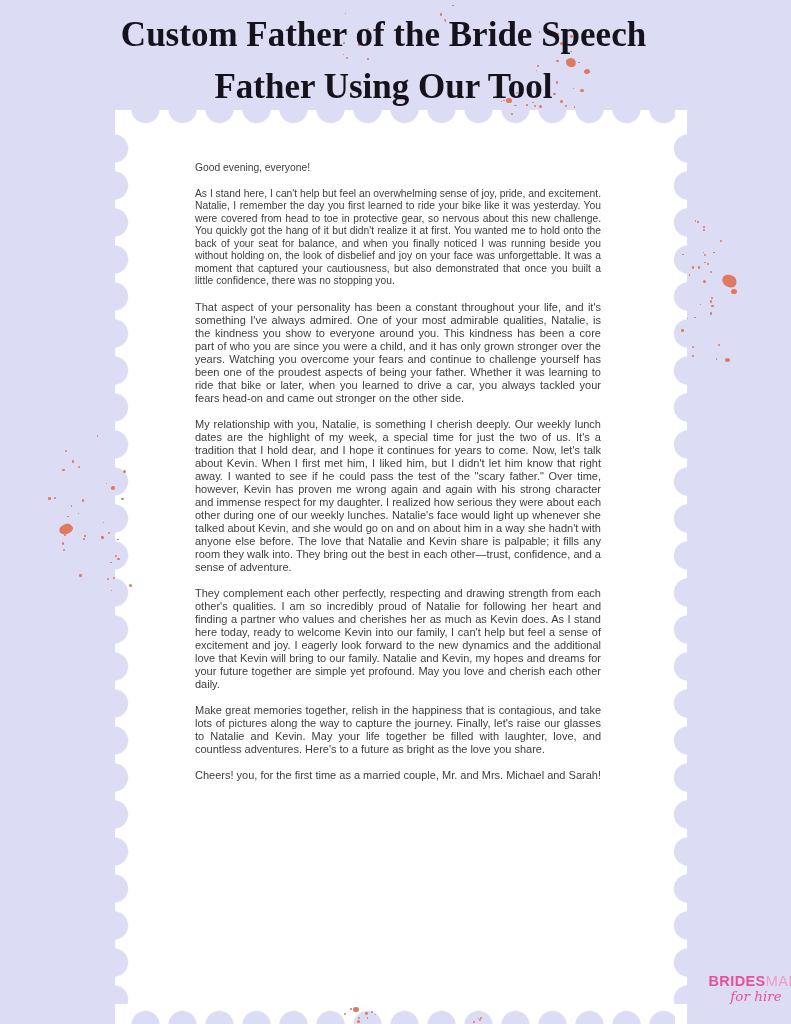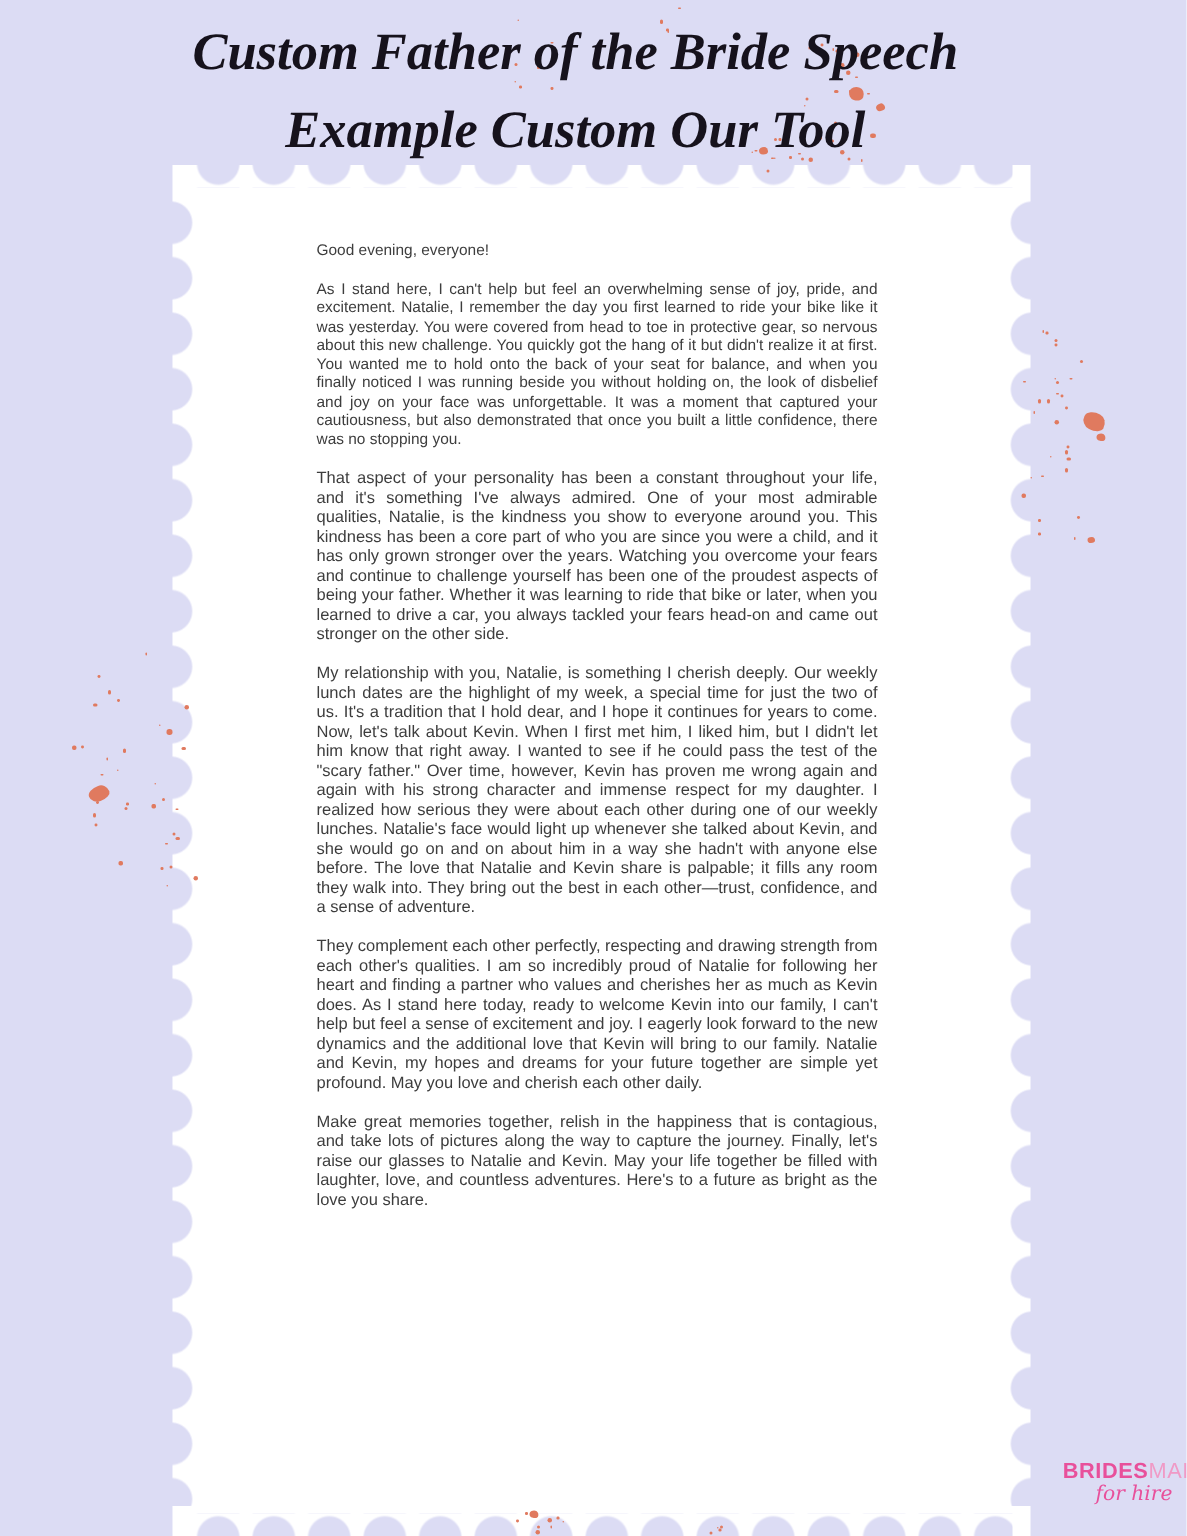--- a/index.html
+++ b/index.html
@@ -19,21 +19,21 @@
     margin: 0;
     text-align: center;
     font-family: "Liberation Serif", serif;
     font-weight: 700;
     font-size: 35px;
     line-height: 52px;
     letter-spacing: 0px;
     color: var(--title, #16121c);
     z-index: 3;
   }
-  .title span { display: block; font-style: italic; }
+  .title span { display: block; }
   .card {
     position: absolute;
     left: 115px;
     top: 110px;
     width: 572px;
     height: 914px;
     background: var(--card, #ffffff);
     z-index: 1;
   }
   .sc { position: absolute; pointer-events: none; }
@@ -52,21 +52,21 @@
     background-image: radial-gradient(circle at 0px 18.5px, var(--bg, #dcdcf4) 13.5px, rgba(0,0,0,0) 14.8px);
     background-size: 16px 37px; background-repeat: repeat-y;
   }
   .sc-right {
     right: -1px; top: 20px; bottom: 20px; width: 16px;
     background-image: radial-gradient(circle at 16px 18.5px, var(--bg, #dcdcf4) 13.5px, rgba(0,0,0,0) 14.8px);
     background-size: 16px 37px; background-repeat: repeat-y;
   }
   .content { position: absolute; left: 80px; right: 86px; top: 52px; }
   .content p {
-    margin: 0 16px 13px;
+    margin: 0 0 13px;
     text-align: justify;
     color: var(--text, #3d3d3d);
     font-size: 11px;
     line-height: 13px;
   }
   .content p:nth-child(-n+2) { font-size: 10.3px; line-height: 12.5px; }
   .splatters { position: absolute; inset: 0; z-index: 2; pointer-events: none; }
   .splat { position: absolute; background: var(--splatter, #e07a5f); border-radius: 50%; }
   .logo {
     position: absolute;
@@ -88,35 +88,36 @@
     color: var(--logo1, #e8509b);
   }
 </style>
 </head>
 <body>
 
 <div class="page">
 
   <h1 class="title">
     <span>Custom Father of the Bride Speech</span>
-    <span>Example Custom Our Tool</span>
+    <span>Father Using Our Tool</span>
   </h1>
 
   <div class="card">
     <div class="sc sc-top"></div>
     <div class="sc sc-bottom"></div>
     <div class="sc sc-left"></div>
     <div class="sc sc-right"></div>
     <div class="content">
         <p>Good evening, everyone!</p>
         <p>As I stand here, I can't help but feel an overwhelming sense of joy, pride, and excitement. Natalie, I remember the day you first learned to ride your bike like it was yesterday. You were covered from head to toe in protective gear, so nervous about this new challenge. You quickly got the hang of it but didn't realize it at first. You wanted me to hold onto the back of your seat for balance, and when you finally noticed I was running beside you without holding on, the look of disbelief and joy on your face was unforgettable. It was a moment that captured your cautiousness, but also demonstrated that once you built a little confidence, there was no stopping you.</p>
         <p>That aspect of your personality has been a constant throughout your life, and it's something I've always admired. One of your most admirable qualities, Natalie, is the kindness you show to everyone around you. This kindness has been a core part of who you are since you were a child, and it has only grown stronger over the years. Watching you overcome your fears and continue to challenge yourself has been one of the proudest aspects of being your father. Whether it was learning to ride that bike or later, when you learned to drive a car, you always tackled your fears head-on and came out stronger on the other side.</p>
         <p>My relationship with you, Natalie, is something I cherish deeply. Our weekly lunch dates are the highlight of my week, a special time for just the two of us. It's a tradition that I hold dear, and I hope it continues for years to come. Now, let's talk about Kevin. When I first met him, I liked him, but I didn't let him know that right away. I wanted to see if he could pass the test of the "scary father." Over time, however, Kevin has proven me wrong again and again with his strong character and immense respect for my daughter. I realized how serious they were about each other during one of our weekly lunches. Natalie's face would light up whenever she talked about Kevin, and she would go on and on about him in a way she hadn't with anyone else before. The love that Natalie and Kevin share is palpable; it fills any room they walk into. They bring out the best in each other—trust, confidence, and a sense of adventure.</p>
         <p>They complement each other perfectly, respecting and drawing strength from each other's qualities. I am so incredibly proud of Natalie for following her heart and finding a partner who values and cherishes her as much as Kevin does. As I stand here today, ready to welcome Kevin into our family, I can't help but feel a sense of excitement and joy. I eagerly look forward to the new dynamics and the additional love that Kevin will bring to our family. Natalie and Kevin, my hopes and dreams for your future together are simple yet profound. May you love and cherish each other daily.</p>
         <p>Make great memories together, relish in the happiness that is contagious, and take lots of pictures along the way to capture the journey. Finally, let's raise our glasses to Natalie and Kevin. May your life together be filled with laughter, love, and countless adventures. Here's to a future as bright as the love you share.</p>
+        <p>Cheers! you, for the first time as a married couple, Mr. and Mrs. Michael and Sarah!</p>
       </div>
   </div>
 
   <div class="splatters" id="splatters">
       <div class="splat" style="left: 580.287px; top: 88.5025px; width: 3.31928px; height: 3.31928px; border-radius: 50%;"></div>
       <div class="splat" style="left: 565.115px; top: 104.602px; width: 2.15653px; height: 2.15653px; border-radius: 50%;"></div>
       <div class="splat" style="left: 546.571px; top: 91.3484px; width: 1.92265px; height: 1.92265px; border-radius: 50%;"></div>
       <div class="splat" style="left: 554.794px; top: 32.3115px; width: 1.39405px; height: 1.39405px; border-radius: 50%;"></div>
       <div class="splat" style="left: 538.799px; top: 31.2158px; width: 1.68298px; height: 1.68298px; border-radius: 50%;"></div>
       <div class="splat" style="left: 560.368px; top: 41.797px; width: 3.11058px; height: 3.11058px; border-radius: 50%;"></div>

